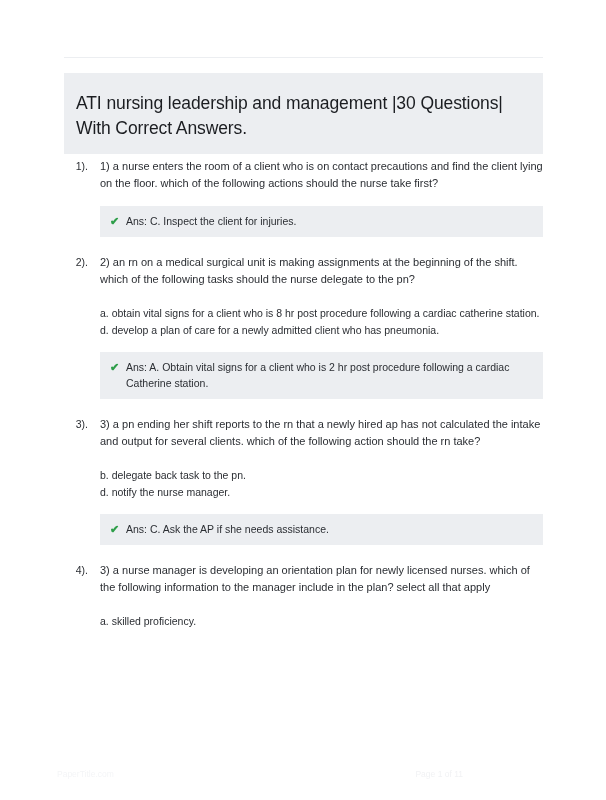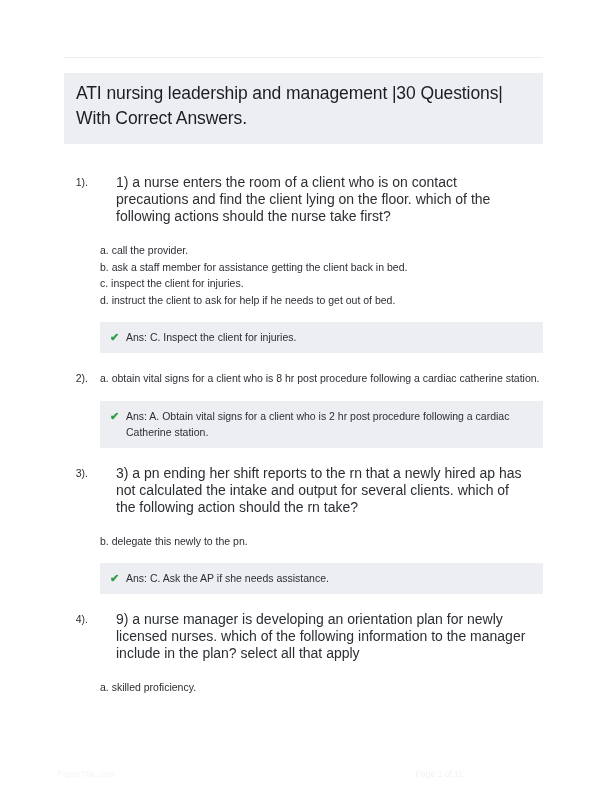--- a/index.html
+++ b/index.html
@@ -36,21 +36,21 @@
     background: #eceef1;
   }
 
   .title-banner {
     position: absolute;
     left: 64px;
     top: 73px;
     width: 479px;
     background: #eceef1;
     box-sizing: border-box;
-    padding: 8px 12px 13px 12px;
+    padding: 18px 12px 13px 12px;
   }
   .title-text {
     font-size: 17.5px;
     line-height: 25px;
     font-weight: 400;
     color: #1b1d21;
     letter-spacing: -0.1px;
   }
 
   .content {
@@ -70,24 +70,24 @@
     position: absolute;
     left: 0;
     top: 0;
     width: 88px;
     text-align: right;
     font-size: 10.5px;
     line-height: 17px;
     color: #2b2e33;
   }
   .qtext {
-    font-size: 14px;
+    font-size: 11px;
     line-height: 17px;
     color: #2b2e33;
-    margin: 16px;
+    margin: 0;
   }
   .options {
     margin-top: 17px;
   }
   .option {
     font-size: 10.5px;
     line-height: 16.5px;
     color: #2b2e33;
     margin: 0;
   }
@@ -151,55 +151,52 @@
 
   <div class="title-banner">
     <div class="title-text">ATI nursing leadership and management |30 Questions| With Correct Answers.</div>
   </div>
 
   <div class="content">
 
     <div class="qblock">
       <div class="qnum">1).</div>
       <p class="qtext">1) a nurse enters the room of a client who is on contact precautions and find the client lying on the floor. which of the following actions should the nurse take first?</p>
-      <div class="options">
-        <p class="option">a. call the provider.</p>
-        <p class="option">b. ask a staff member for assistance getting the client back in bed.</p>
-        <p class="option">c. inspect the client for injuries.</p>
-        <p class="option">d. instruct the client to ask for help if he needs to get out of bed.</p>
-      </div>
       <div class="answer-box">
         <p class="answer-line"><span class="check-icon">✔</span>Ans: C. Inspect the client for injuries.</p>
       </div>
     </div>
 
     <div class="qblock">
       <div class="qnum">2).</div>
+      <p class="qtext">2) an rn on a medical surgical unit is making assignments at the beginning of the shift. which of the following tasks should the nurse delegate to the pn?</p>
       <div class="options">
         <p class="option">a. obtain vital signs for a client who is 8 hr post procedure following a cardiac catherine station.</p>
+        <p class="option">d. develop a plan of care for a newly admitted client who has pneumonia.</p>
       </div>
       <div class="answer-box">
         <p class="answer-line"><span class="check-icon">✔</span>Ans: A. Obtain vital signs for a client who is 2 hr post procedure following a cardiac Catherine station.</p>
       </div>
     </div>
 
     <div class="qblock">
       <div class="qnum">3).</div>
       <p class="qtext">3) a pn ending her shift reports to the rn that a newly hired ap has not calculated the intake and output for several clients. which of the following action should the rn take?</p>
       <div class="options">
-        <p class="option">b. delegate this newly to the pn.</p>
+        <p class="option">b. delegate back task to the pn.</p>
+        <p class="option">d. notify the nurse manager.</p>
       </div>
       <div class="answer-box">
         <p class="answer-line"><span class="check-icon">✔</span>Ans: C. Ask the AP if she needs assistance.</p>
       </div>
     </div>
 
     <div class="qblock">
       <div class="qnum">4).</div>
-      <p class="qtext">9) a nurse manager is developing an orientation plan for newly licensed nurses. which of the following information to the manager include in the plan? select all that apply</p>
+      <p class="qtext">3) a nurse manager is developing an orientation plan for newly licensed nurses. which of the following information to the manager include in the plan? select all that apply</p>
       <div class="options">
         <p class="option">a. skilled proficiency.</p>
       </div>
     </div>
 
   </div>
 
   <div class="footer">
     <div class="footer-left">PaperTitle.com</div>
     <div class="footer-right">Page 1 of 11</div>

